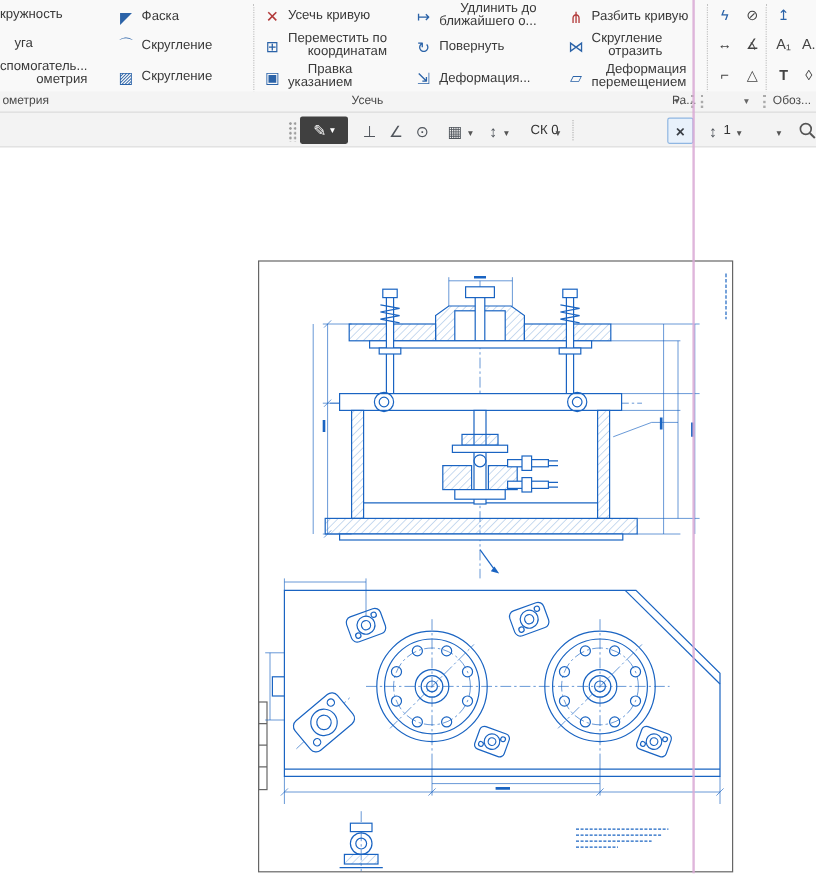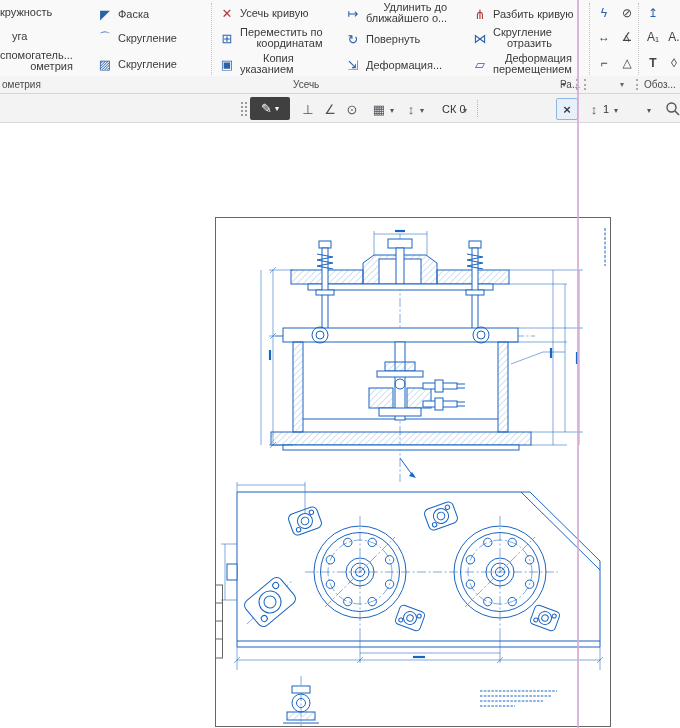--- a/index.html
+++ b/index.html
@@ -91,21 +91,21 @@
   <div class="rb-btn" style="left:219px;top:27px">
     <span class="ic">⊞</span>
     <span class="two">
       <span>Переместить по</span>
       <span>координатам</span>
     </span>
   </div>
   <div class="rb-btn" style="left:219px;top:53px">
     <span class="ic">▣</span>
     <span class="two">
-      <span>Копия</span>
+      <span>Правка</span>
       <span>указанием</span>
     </span>
   </div>
 
   <div class="rb-btn" style="left:345px;top:2px">
     <span class="ic">↦</span>
     <span class="two">
       <span>Удлинить до</span>
       <span>ближайшего о...</span>
     </span>

